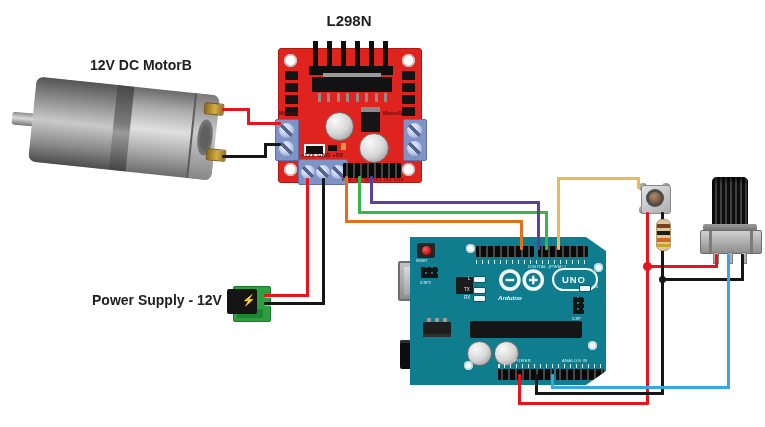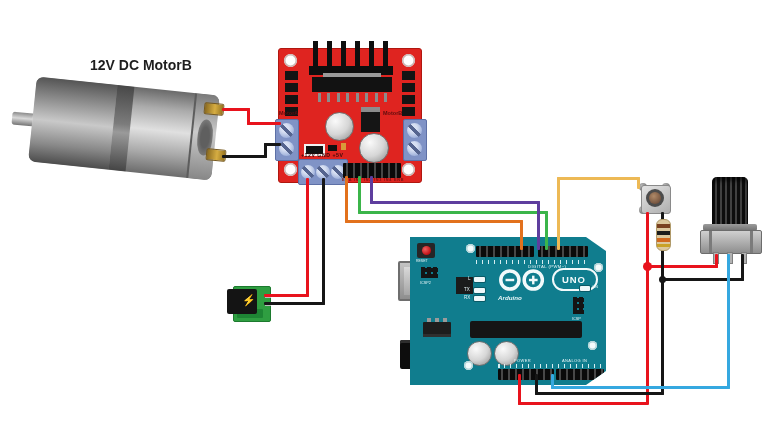--- a/index.html
+++ b/index.html
@@ -21,20 +21,22 @@
   .led{position:absolute;background:#eef8fa;border-radius:1px;box-shadow:0 0 0 1px #0a5a66;}
   .cap{position:absolute;border-radius:50%;border:1px solid #6f6f6f;
      background:radial-gradient(circle at 35% 30%,#fafafa,#d6d6d6 52%,#9d9d9d 88%,#767676);}
 </style>
 </head>
 <body>
 
 <div id="canvas">
 
   <div class="lbl" style="left:90px;top:57px;font-size:14px;">12V DC MotorB</div>
+  <div class="lbl" style="left:289px;top:12px;width:120px;text-align:center;font-size:15px;">L298N</div>
+  <div class="lbl" style="left:92px;top:292px;font-size:14px;">Power Supply - 12V</div>
 
   <div class="abs" style="left:8px;top:82px;width:224px;height:102px;">
     <div class="abs" style="left:4px;top:31px;width:32px;height:13px;border-radius:3px;transform:rotate(5deg);
                 background:linear-gradient(180deg,#8a8a8a,#d9d9d9 45%,#737373);"></div>
     <div class="abs" style="left:24px;top:4px;width:184px;height:85px;border-radius:7px;transform:rotate(6deg);overflow:hidden;
                 background:linear-gradient(180deg,#6a6a6a,#ababab 22%,#e0e0e0 48%,#a8a8a8 75%,#6c6c6c);">
       <div class="abs" style="left:0;top:0;width:44%;height:100%;
                   background:linear-gradient(180deg,#555,#8f8f8f 25%,#c9c9c9 50%,#898989 78%,#4d4d4d);"></div>
       <div class="abs" style="left:44%;top:0;width:17px;height:100%;
                   background:linear-gradient(180deg,#484848,#7c7c7c 45%,#9a9a9a 55%,#454545);"></div>

